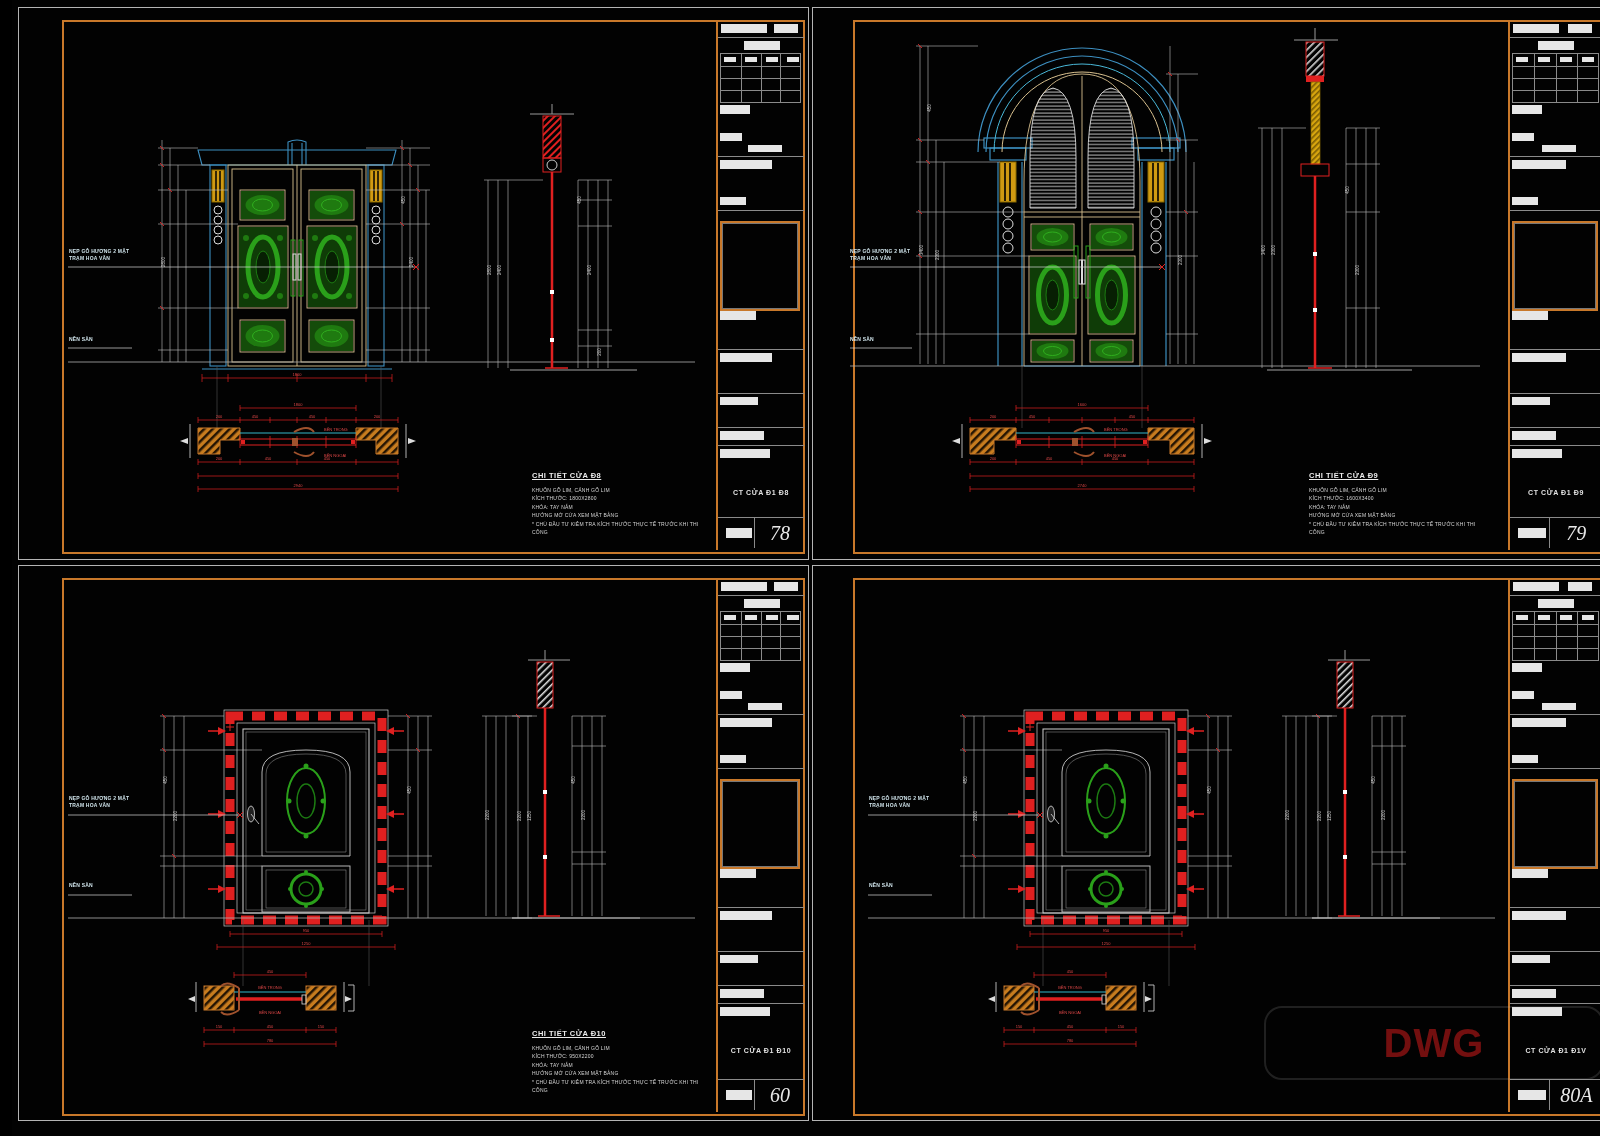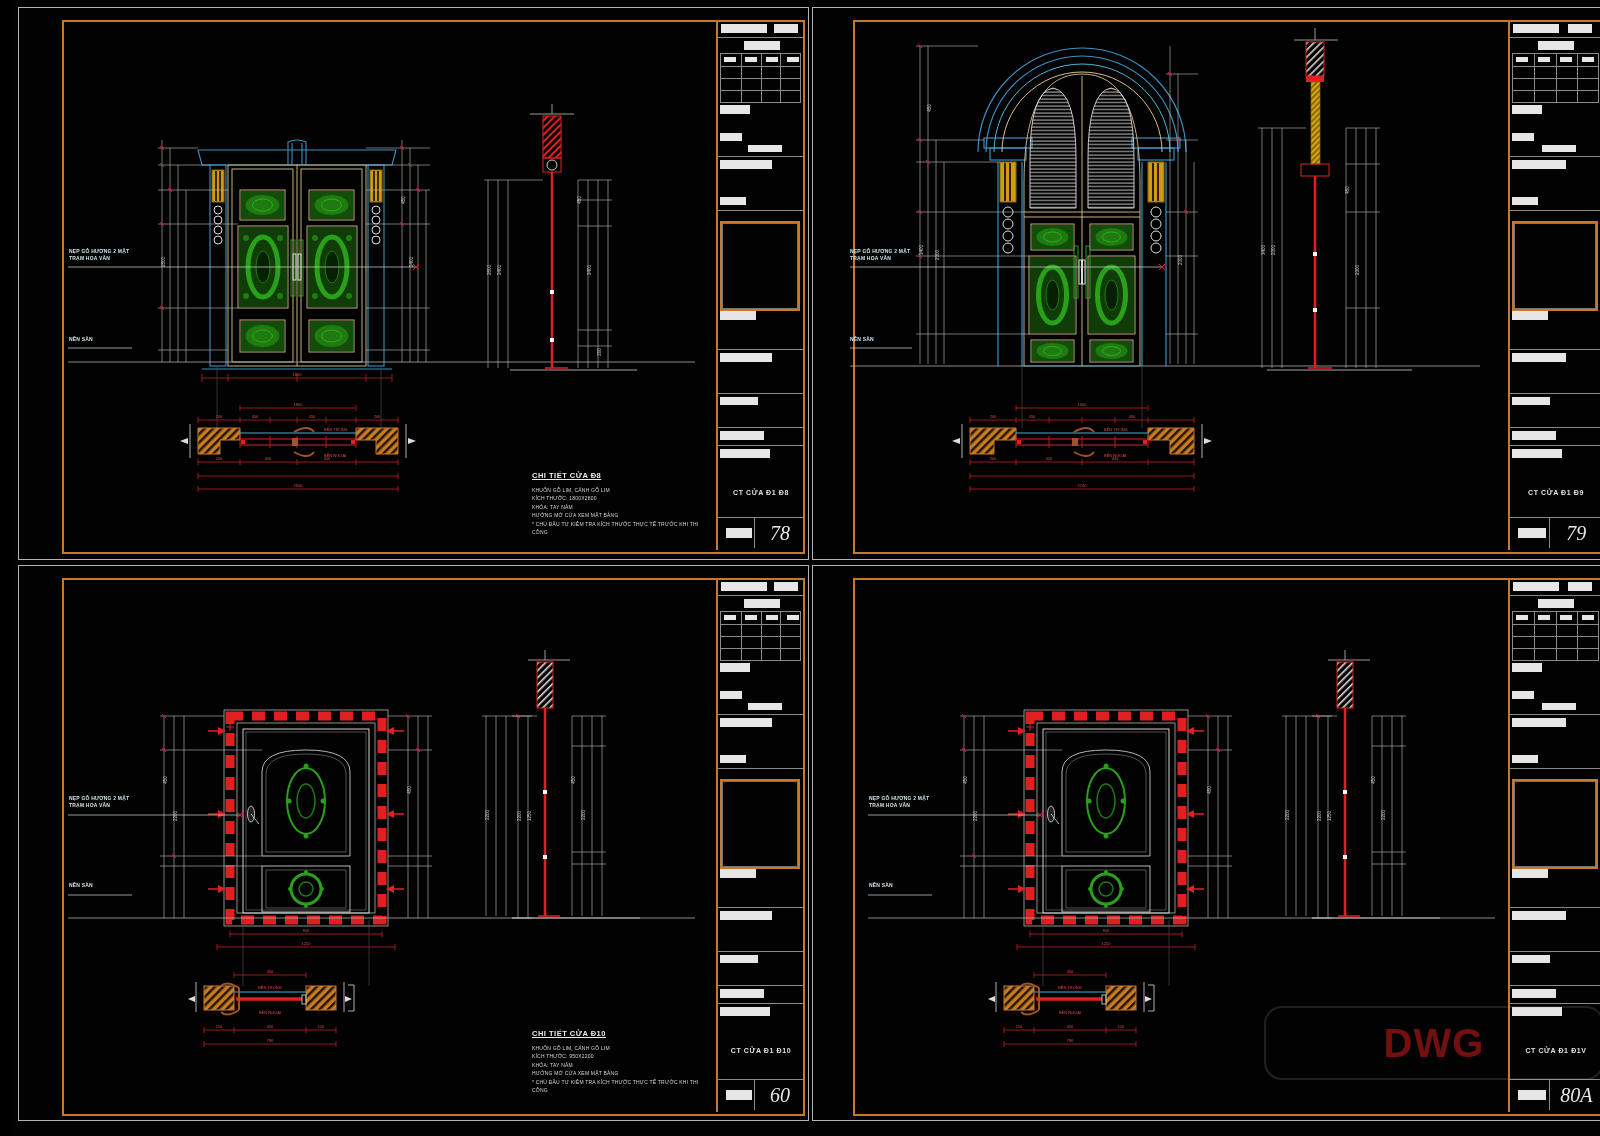--- a/index.html
+++ b/index.html
@@ -515,20 +515,28 @@
       <text class="tr" x="1070" y="487" text-anchor="middle">2740</text>
     </g>
   </svg>
   <div class="leader" style="left:38px;top:248px">
     <div>NẸP GỖ HƯƠNG 2 MẶT</div>
         <div>TRẠM HOA VĂN</div>
   </div>
   <div class="leader" style="left:38px;top:336px">
         <div>NỀN SÀN</div>
       </div>
+  <div class="notes" style="left:497px;top:472px">
+    <div class="nt">CHI TIẾT CỬA Đ9</div>
+    <div>KHUÔN GỖ LIM, CÁNH GỖ LIM</div>
+    <div>KÍCH THƯỚC: 1600X3400</div>
+    <div>KHÓA: TAY NẮM</div>
+    <div>HƯỚNG MỞ CỬA XEM MẶT BẰNG</div>
+    <div>* CHỦ ĐẦU TƯ KIỂM TRA KÍCH THƯỚC THỰC TẾ TRƯỚC KHI THI CÔNG</div>
+  </div>
   <div class="tb" style="left:696px;top:21px;width:92px;height:529px">
     <b class="chip" style="left:3px;top:3px;width:46px;height:9px"></b>
     <b class="chip" style="left:58px;top:3px;width:24px;height:9px"></b>
     <i class="hl" style="top:16px"></i>
     <b class="chip" style="left:28px;top:20px;width:36px;height:9px"></b>
     <div class="tbl">
       <i class="vl" style="left:25%"></i>
           <i class="vl" style="left:50%"></i>
           <i class="vl" style="left:75%"></i>
       <i class="hl2" style="top:12px"></i>

